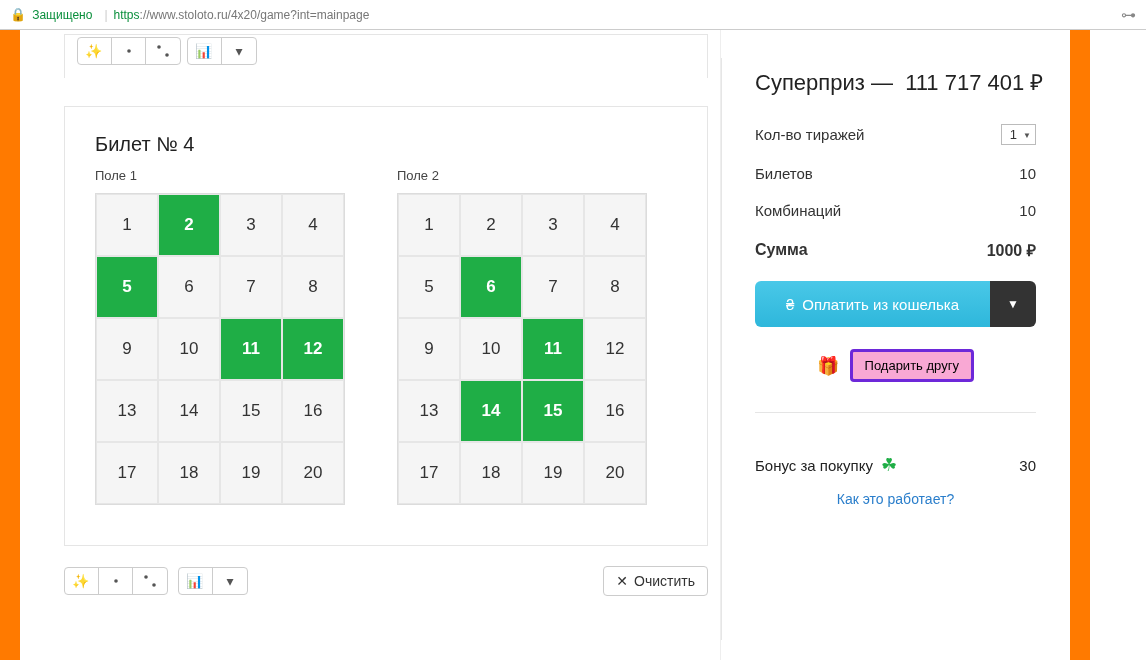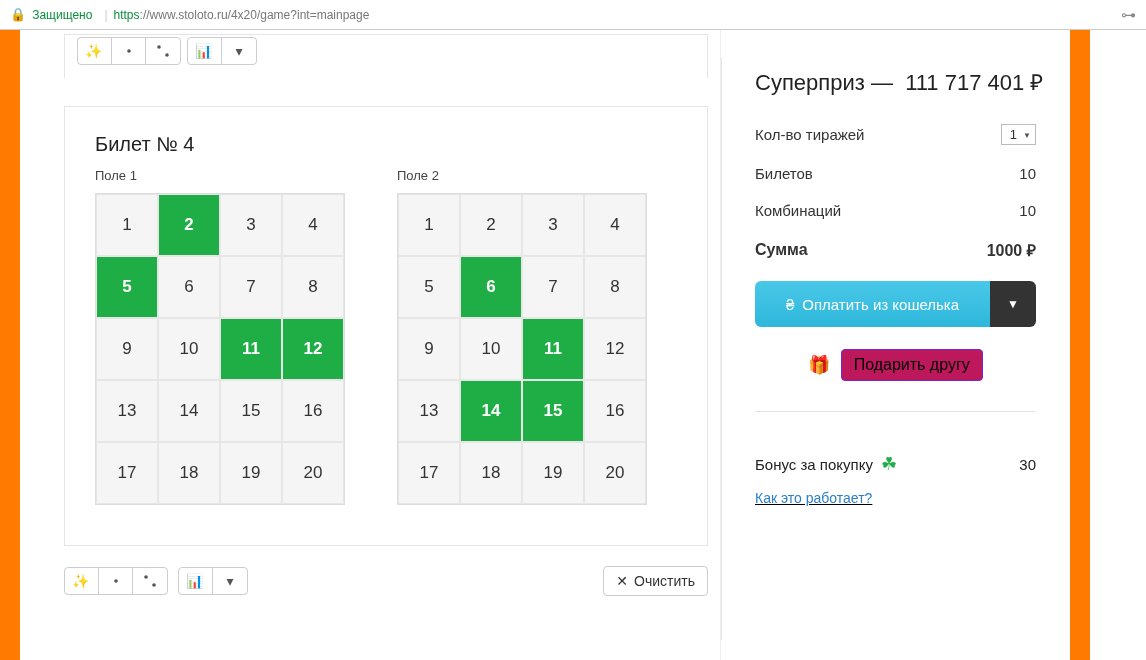--- a/index.html
+++ b/index.html
@@ -45,27 +45,27 @@
 .sum-row.bold { font-weight: bold; font-size: 16px; }
 .mini-select { border: 1px solid #bbb; padding: 2px 18px 2px 8px; font-size: 13px; background: #fff; position: relative; }
 .mini-select::after { content:'▼'; font-size:8px; color:#555; position:absolute; right:4px; top:50%; transform:translateY(-50%); }
 
 .pay-btn { display: flex; margin-top: 12px; height: 46px; border-radius: 6px; overflow: hidden; cursor: pointer; }
 .pay-main { flex:1; background: linear-gradient(#49c8e8,#2eb7db); color:#fff; display:flex; align-items:center; justify-content:center; font-size:15px; gap:8px; }
 .pay-drop { width: 46px; background: #333; color:#fff; display:flex; align-items:center; justify-content:center; font-size:12px; }
 
 .gift-row { display:flex; align-items:center; justify-content:center; gap:10px; margin-top:22px; }
 .gift-icon { font-size:18px; color:#555; }
-.gift-btn { border:1px solid #6d28d9; border-radius:4px; padding:6px 12px; font-size:16px; background:#be185d; cursor:pointer; }
+.gift-btn { border:3px solid #6d28d9; border-radius:4px; padding:6px 12px; font-size:13px; background:#f9a8d4; cursor:pointer; }
 
 .bonus-block { border-top: 1px solid #e5e5e5; margin-top: 30px; padding-top: 24px; }
 .bonus-row { display:flex; align-items:center; justify-content:space-between; font-size:15px; color:#222;margin-top:17px; }
 .bonus-row .label { display:flex; align-items:center; gap:8px; }
 .clover { color:#1fae46; font-size:18px; }
-.how-link { margin-top:14px;text-decoration:underline; }
+.how-link { text-align:center; margin-top:14px; }
 .how-link a { color:#2a7ecb; text-decoration:none; font-size:14px; cursor:pointer; }
 
 svg.dots { width:18px; height:18px; }
 svg.dots circle { fill:#555; }
 </style>
 </head>
 <body>
 
 <div class="addr-bar">
   <span class="lock">🔒</span>

